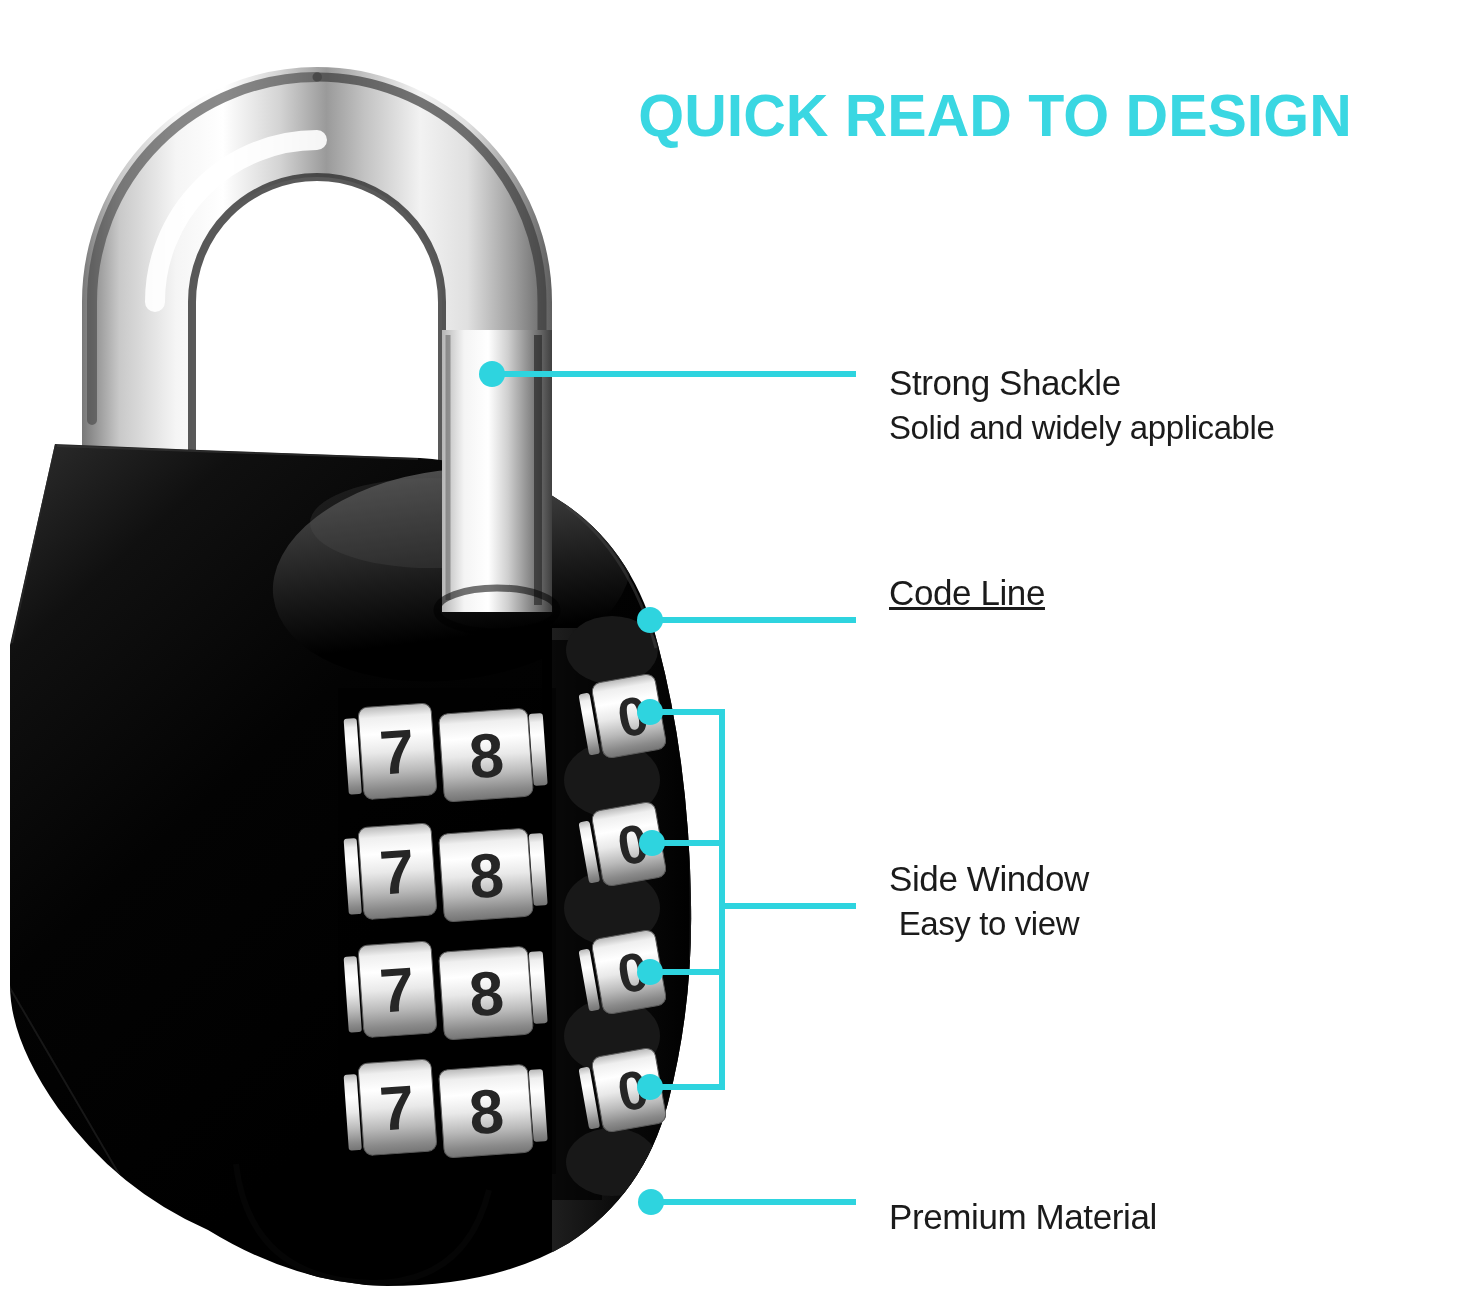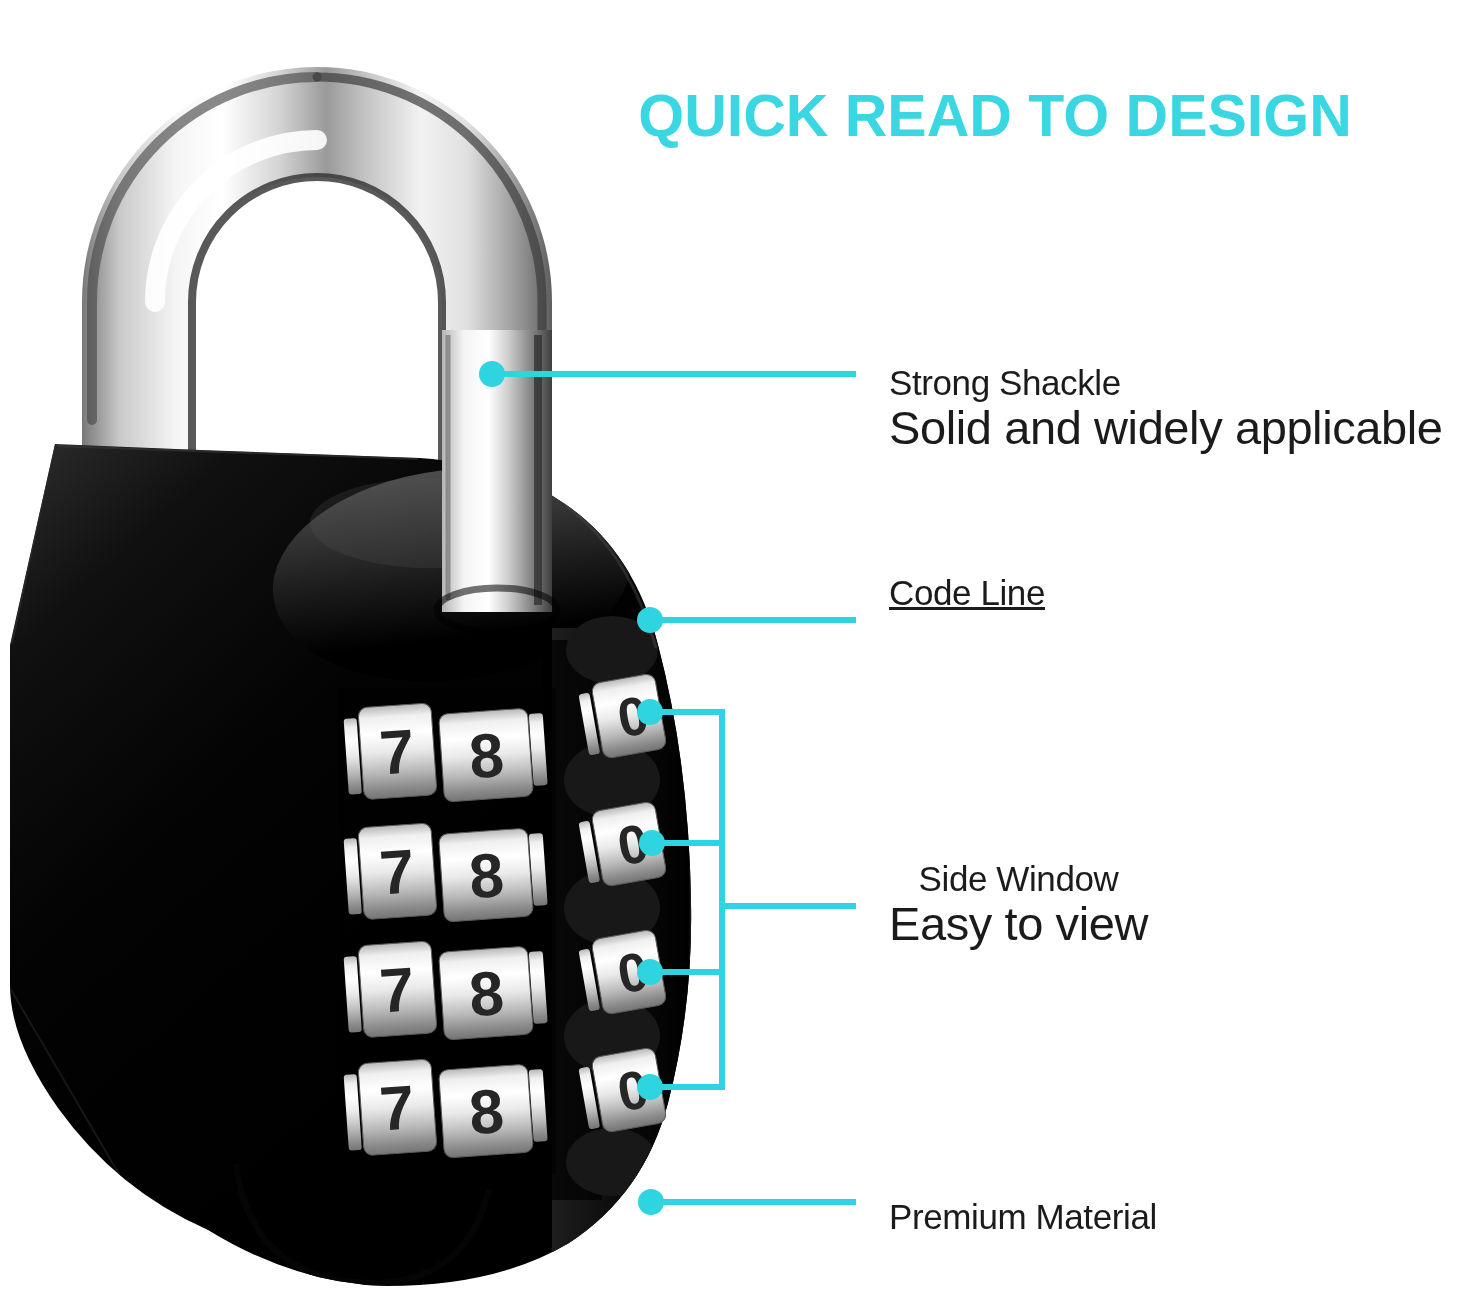--- a/index.html
+++ b/index.html
@@ -20,21 +20,21 @@
     white-space:nowrap;
   }
   .callout{
     position:absolute;left:889px;
     color:#1b1b1b;
     font-size:35px;line-height:45px;
     letter-spacing:-0.4px;
     white-space:nowrap;
   }
   .callout .c-title{font-size:35px;}
-  .callout .c-desc{font-size:47px;}
+  .callout .c-desc{font-size:33px;}
   .co-1{top:333px;margin-top:27px;}
   .co-2{top:570px;text-decoration:underline;}
   .co-3{top:856px;text-align:center;}
   .co-4{top:1194px;}
 </style>
 </head>
 <body>
 
 <div class="stage">
 

